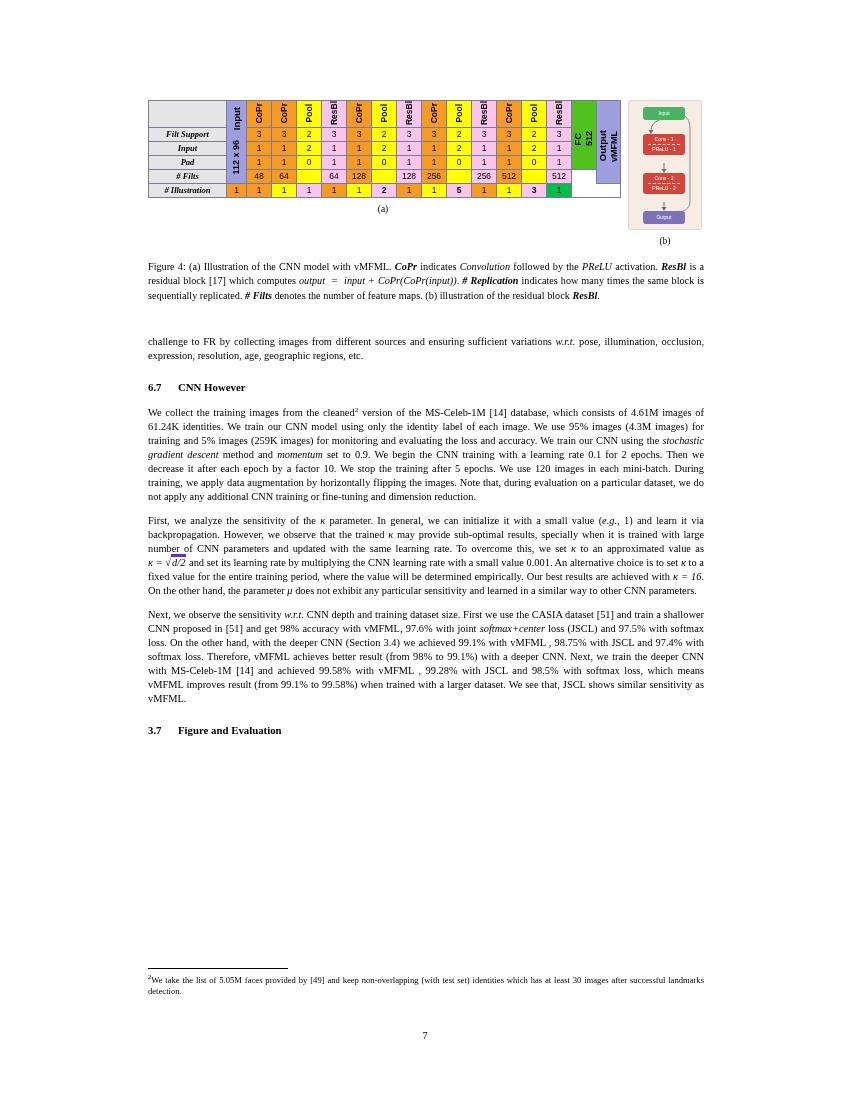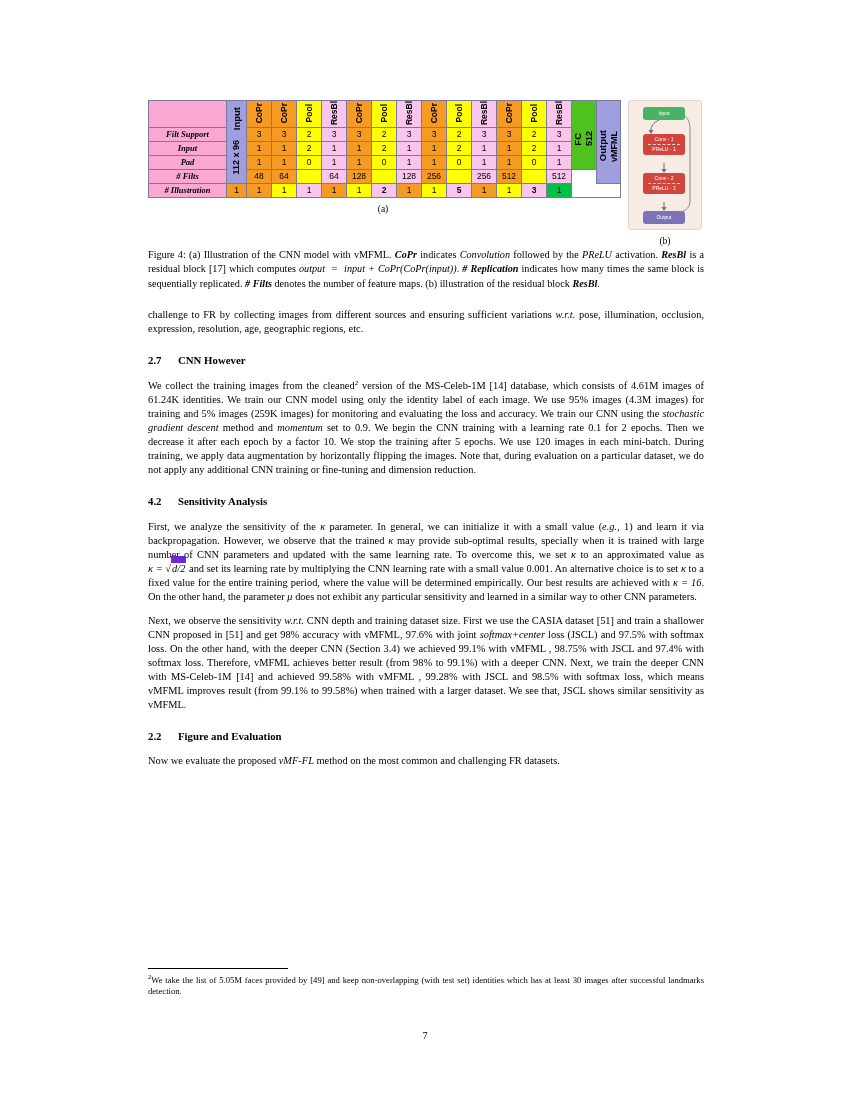--- a/index.html
+++ b/index.html
@@ -49,21 +49,21 @@
   table.arch td {
     border: 1px solid #7a7a9a;
     text-align: center;
     vertical-align: middle;
     font-size: 8.5px;
     padding: 0;
     line-height: 1.05;
     height: 13px;
   }
   td.rowlab {
-    background: #f9a8d4;
+    background: #e5e5e5;
     text-align: right;
     padding-right: 4px;
     font-style: italic;
     font-weight: bold;
     font-size: 8px;
     font-family: "Liberation Serif", serif;
     white-space: nowrap;
   }
   .vert {
     writing-mode: vertical-rl;
@@ -130,36 +130,36 @@
   }
   .node-c1 { top: 33px; }
   .node-c2 { top: 72px; }
   .node-output {
     top: 110px; height: 13px; line-height: 13px;
     background: #7b73b5;
   }
   .resblk svg { position: absolute; left: 0; top: 0; }
 
   .caption {
-    margin-top: 2px;
+    margin-top: 14px;
     font-size: 10.2px;
     line-height: 1.42;
     text-align: justify;
     font-family: "Liberation Serif", serif;
   }
   .caption i { font-style: italic; }
   .bi { font-weight: bold; font-style: italic; }
   .mathit { font-style: italic; font-family: "Liberation Serif", serif; }
 
   
   .body-text {
     font-size: 10.4px;
     line-height: 1.345;
     text-align: justify;
-    margin-top: 17px;
+    margin-top: 32px;
     font-family: "Liberation Serif", serif;
   }
   p.para { margin: 0 0 10px 0; text-align: justify; }
   h3.sec {
     font-size: 10.8px;
     font-weight: bold;
     margin: 17px 0 11px 0;
     font-family: "Liberation Serif", serif;
   }
   h3.sec .num { display: inline-block; width: 30px; }
@@ -187,21 +187,21 @@
   .pageno {
     position: absolute;
     left: 0; top: 1030px;
     width: 850px;
     text-align: center;
     font-size: 10px;
     font-family: "Liberation Serif", serif;
   }
   .kappa, .mu { font-family: "Liberation Serif", serif; font-style: italic; }
   .frac-sqrt { white-space: nowrap; font-style: italic; }
-  .sqrt-bar { border-top: 7px solid #6d28d9; padding: 0 1px; }
+  .sqrt-bar { border-top: 3px solid #6d28d9; padding: 0 1px; }
 </style>
 </head>
 <body>
 
 <div class="page">
 
   <div class="content">
 
     <div class="figure-row">
 
@@ -367,33 +367,31 @@
     </div>
 
     <div class="caption">
       <span>Figure 4:</span><span> (a) Illustration of the CNN model with vMFML. </span><span class="bi">CoPr</span><span> indicates </span><i>Convolution</i><span> followed by the </span><i>PReLU</i><span> activation. </span><span class="bi">ResBl</span><span> is a residual block [17] which computes </span><span class="mathit">output</span>&nbsp;&nbsp;<span class="mathit">=</span>&nbsp;&nbsp;<span class="mathit">input</span>&nbsp;<span class="mathit">+</span>&nbsp;<span class="mathit">CoPr(CoPr(input))</span><span>. </span><span class="bi"># Replication</span><span> indicates how many times the same block is sequentially replicated. </span><span class="bi"># Filts</span><span> denotes the number of feature maps. (b) illustration of the residual block </span><span class="bi">ResBl</span><span>.</span>
     </div>
 
     <div class="body-text">
 
       <p class="para"><span>challenge to FR by collecting images from different sources and ensuring sufficient variations </span><i>w.r.t.</i><span> pose, illumination, occlusion, expression, resolution, age, geographic regions, etc.</span></p>
 
-      <h3 class="sec"><span class="num">2.7</span><span>CNN However</span></h3>
+      <h3 class="sec"><span class="num">6.7</span><span>CNN However</span></h3>
 
       <p class="para"><span>We collect the training images from the cleaned</span><sup>2</sup><span> version of the MS-Celeb-1M [14] database, which consists of 4.61M images of 61.24K identities. We train our CNN model using only the identity label of each image. We use 95% images (4.3M images) for training and 5% images (259K images) for monitoring and evaluating the loss and accuracy. We train our CNN using the </span><i>stochastic gradient descent</i><span> method and </span><i>momentum</i><span> set to 0.9. We begin the CNN training with a learning rate 0.1 for 2 epochs. Then we decrease it after each epoch by a factor 10. We stop the training after 5 epochs. We use 120 images in each mini-batch. During training, we apply data augmentation by horizontally flipping the images. Note that, during evaluation on a particular dataset, we do not apply any additional CNN training or fine-tuning and dimension reduction.</span></p>
 
-      <h3 class="sec"><span class="num">4.2</span><span>Sensitivity Analysis</span></h3>
 
       <p class="para"><span>First, we analyze the sensitivity of the </span><span class="kappa">κ</span><span> parameter. In general, we can initialize it with a small value (</span><i>e.g.</i><span>, 1) and learn it via backpropagation. However, we observe that the trained </span><span class="kappa">κ</span><span> may provide sub-optimal results, specially when it is trained with large number of CNN parameters and updated with the same learning rate. To overcome this, we set </span><span class="kappa">κ</span><span> to an approximated value as </span><span class="frac-sqrt"><span class="mathit">κ =</span> √<span class="sqrt-bar mathit">d/2</span></span><span> and set its learning rate by multiplying the CNN learning rate with a small value 0.001. An alternative choice is to set </span><span class="kappa">κ</span><span> to a fixed value for the entire training period, where the value will be determined empirically. Our best results are achieved with </span><span class="mathit">κ = 16</span><span>. On the other hand, the parameter </span><span class="mu">μ</span><span> does not exhibit any particular sensitivity and learned in a similar way to other CNN parameters.</span></p>
 
       <p class="para"><span>Next, we observe the sensitivity </span><i>w.r.t.</i><span> CNN depth and training dataset size. First we use the CASIA dataset [51] and train a shallower CNN proposed in [51] and get 98% accuracy with vMFML, 97.6% with joint </span><i>softmax+center</i><span> loss (JSCL) and 97.5% with softmax loss. On the other hand, with the deeper CNN (Section 3.4) we achieved 99.1% with vMFML , 98.75% with JSCL and 97.4% with softmax loss. Therefore, vMFML achieves better result (from 98% to 99.1%) with a deeper CNN. Next, we train the deeper CNN with MS-Celeb-1M [14] and achieved 99.58% with vMFML , 99.28% with JSCL and 98.5% with softmax loss, which means vMFML improves result (from 99.1% to 99.58%) when trained with a larger dataset. We see that, JSCL shows similar sensitivity as vMFML.</span></p>
 
-      <h3 class="sec"><span class="num">2.2</span><span>Figure and Evaluation</span></h3>
-
-      <p class="para"><span>Now we evaluate the proposed </span><i>vMF-FL</i><span> method on the most common and challenging FR datasets.</span></p>
+      <h3 class="sec"><span class="num">3.7</span><span>Figure and Evaluation</span></h3>
+
     </div>
   </div>
 
   <div class="footnote-wrap">
     <div class="fn-rule"></div>
     <div class="footnote"><span class="fnmark">2</span><span>We take the list of 5.05M faces provided by [49] and keep non-overlapping (with test set) identities which has at least 30 images after successful landmarks detection.</span></div>
   </div>
 
   <div class="pageno">7</div>
 

